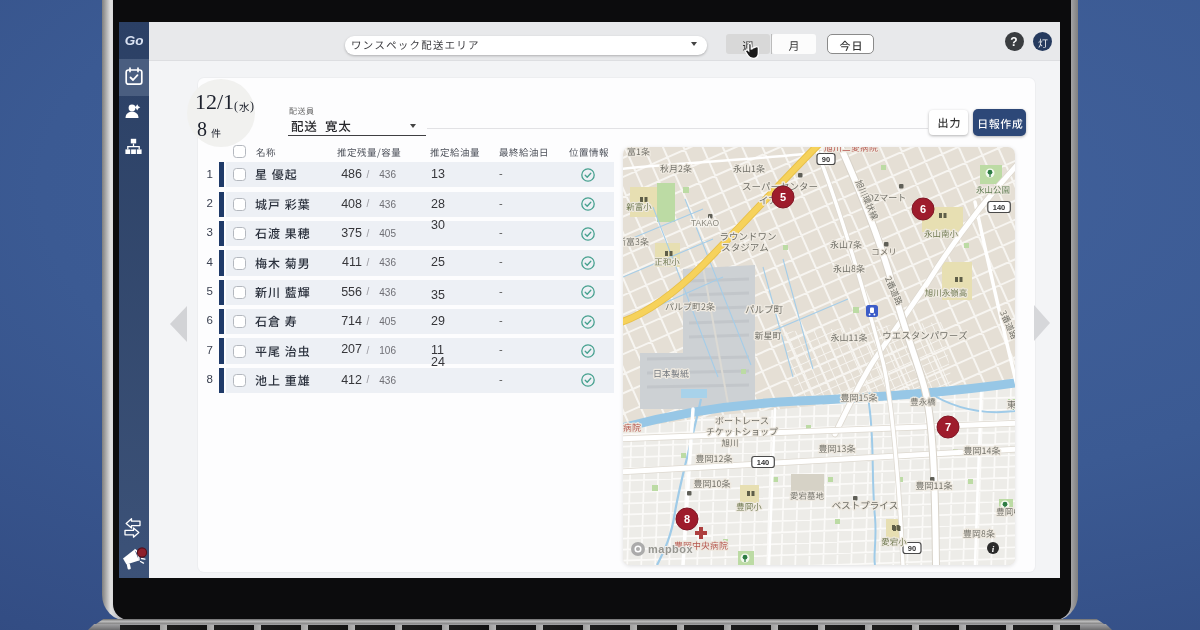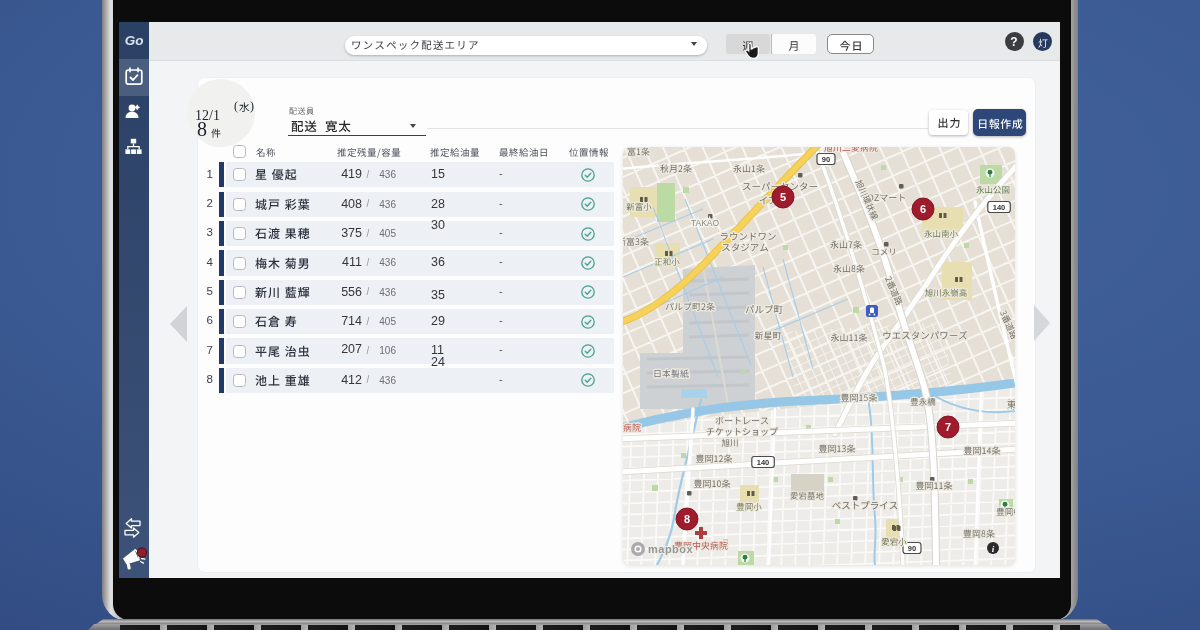--- a/index.html
+++ b/index.html
@@ -281,21 +281,21 @@
       <span class="q">?</span>
     </div>
     <div class="circbtn" style="left:1033px;top:32px;background:#253a5e"></div>
     <svg class="t " style="left:1042.5px;top:46.5px">
       <g fill="#fff">
         <use href="#gr706f" transform="translate(-5.0,0) scale(0.0100,-0.0100)"></use>
       </g>
     </svg>
     <div id="card"></div>
     <div id="datecirc"></div>
-    <div class="ser" style="left:195px;top:108px;font-size:14px">12/1</div>
+    <div class="ser" style="left:195px;top:89px;font-size:22px">12/1</div>
     <span class="ser" style="left:234px;top:99px;font-size:12px">(</span>
     <svg class="t " style="left:239.0px;top:111.0px">
       <g fill="#1d212c">
         <use href="#gr6c34" transform="translate(0.0,0) scale(0.0105,-0.0105)"></use>
       </g>
     </svg>
     <span class="ser" style="left:250px;top:99px;font-size:12px">)</span>
     <div class="ser" style="left:197px;top:118px;font-size:20px">8</div>
     <svg class="t " style="left:211.0px;top:137.0px">
       <g fill="#1d212c">
@@ -388,24 +388,24 @@
     <div class="bar" style="top:162.3px"></div>
     <div class="num" style="top:167.5px">1</div>
     <div class="cb" style="left:232.5px;top:168.4px"></div>
     <svg class="t " style="left:255.0px;top:179.4px">
       <g fill="#2b313d">
         <use href="#gm661f" transform="translate(0.0,0) scale(0.0120,-0.0120)"></use>
         <use href="#gm512a" transform="translate(16.7,0) scale(0.0120,-0.0120)"></use>
         <use href="#gm8d77" transform="translate(29.7,0) scale(0.0120,-0.0120)"></use>
       </g>
     </svg>
-    <div class="val" style="top:167.3px">419</div>
+    <div class="val" style="top:167.3px">486</div>
     <div class="slash" style="top:168.8px">/</div>
     <div class="cap" style="top:169.3px">436</div>
-    <div class="qty" style="top:167.3px">15</div>
+    <div class="qty" style="top:167.3px">13</div>
     <div class="dash" style="top:167.3px">-</div>
     <svg class="chk" style="top:167.9px" width="14" height="14" viewBox="0 0 14 14">
       <circle cx="7" cy="7" r="6.2" fill="none" stroke="#47a18f" stroke-width="1.3"></circle>
       <path d="M4.2,7.2 L6.2,9.2 L9.8,5.2" fill="none" stroke="#47a18f" stroke-width="1.3" stroke-linecap="round" stroke-linejoin="round"></path>
     </svg>
     <div class="row" style="top:191.7px"></div>
     <div class="bar" style="top:191.7px"></div>
     <div class="num" style="top:196.8px">2</div>
     <div class="cb" style="left:232.5px;top:197.8px"></div>
     <svg class="t " style="left:255.0px;top:208.8px">
@@ -454,21 +454,21 @@
       <g fill="#2b313d">
         <use href="#gm6885" transform="translate(0.0,0) scale(0.0120,-0.0120)"></use>
         <use href="#gm6728" transform="translate(13.0,0) scale(0.0120,-0.0120)"></use>
         <use href="#gm83ca" transform="translate(29.7,0) scale(0.0120,-0.0120)"></use>
         <use href="#gm7537" transform="translate(42.7,0) scale(0.0120,-0.0120)"></use>
       </g>
     </svg>
     <div class="val" style="top:255.4px">411</div>
     <div class="slash" style="top:256.9px">/</div>
     <div class="cap" style="top:257.4px">436</div>
-    <div class="qty" style="top:255.4px">36</div>
+    <div class="qty" style="top:255.4px">25</div>
     <div class="dash" style="top:255.4px">-</div>
     <svg class="chk" style="top:256.0px" width="14" height="14" viewBox="0 0 14 14">
       <circle cx="7" cy="7" r="6.2" fill="none" stroke="#47a18f" stroke-width="1.3"></circle>
       <path d="M4.2,7.2 L6.2,9.2 L9.8,5.2" fill="none" stroke="#47a18f" stroke-width="1.3" stroke-linecap="round" stroke-linejoin="round"></path>
     </svg>
     <div class="row" style="top:279.7px"></div>
     <div class="bar" style="top:279.7px"></div>
     <div class="num" style="top:284.9px">5</div>
     <div class="cb" style="left:232.5px;top:285.8px"></div>
     <svg class="t " style="left:255.0px;top:296.8px">

